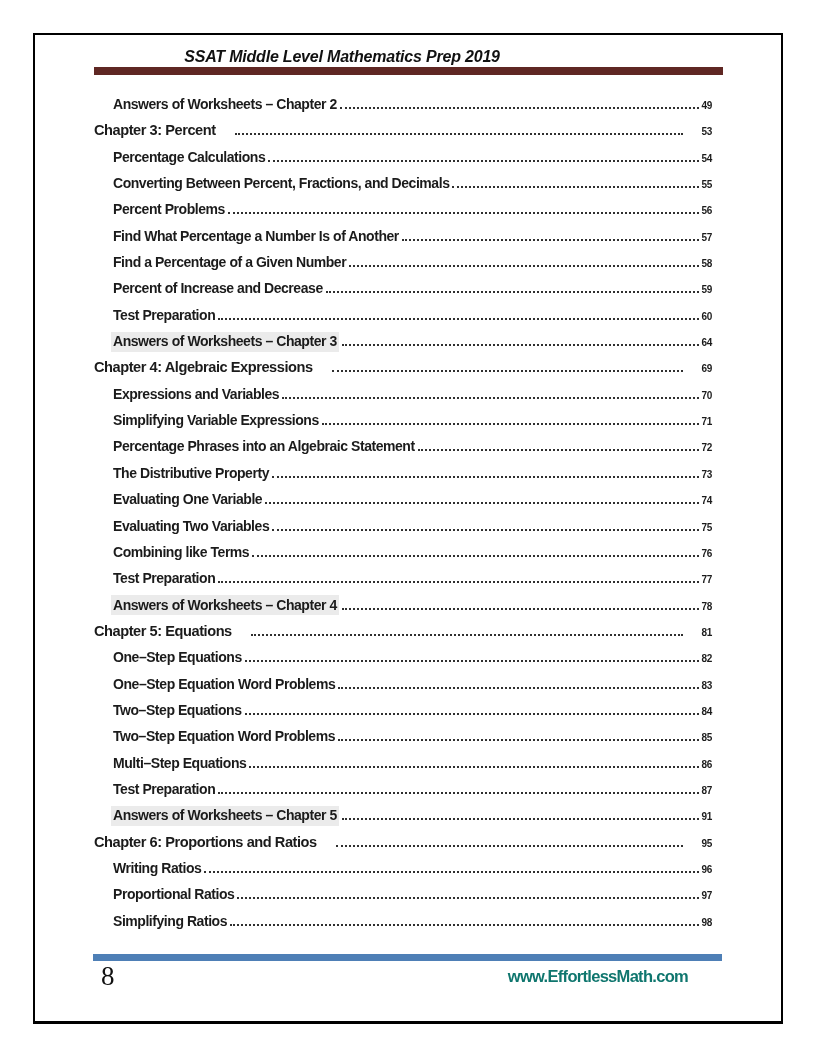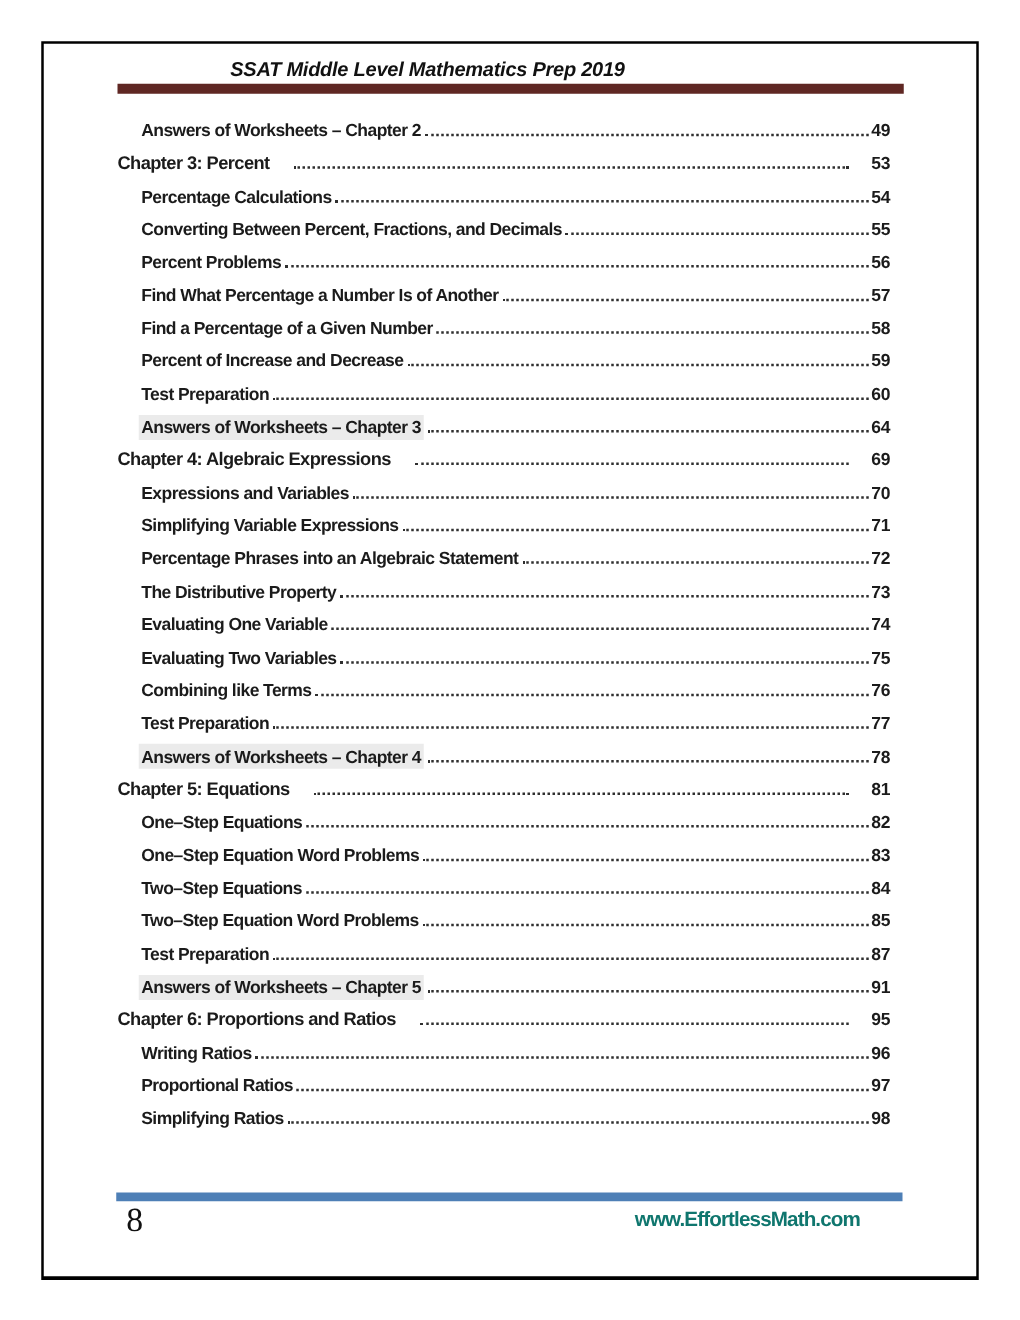--- a/index.html
+++ b/index.html
@@ -63,21 +63,21 @@
   }
   .leader {
     flex: 1;
     border-bottom: 2.2px dotted #2f2f2f;
     margin: 0 2px 0 3px;
     min-width: 12px;
   }
   .toc-page {
     white-space: nowrap;
     line-height: 26.35px;
-    font-size: 14px;
+    font-size: 10px;
     letter-spacing: -0.3px;
   }
   .footer-rule {
     position: absolute;
     left: 93px; top: 954px;
     width: 629px; height: 7px;
     background: #4e7fb6;
   }
   .footer-page-number {
     position: absolute;
@@ -226,20 +226,25 @@
     <span class="toc-label">Two–Step Equations</span>
     <span class="leader"></span>
     <span class="toc-page">84</span>
   </div>
     <div class="toc-row sub">
     <span class="toc-label">Two–Step Equation Word Problems</span>
     <span class="leader"></span>
     <span class="toc-page">85</span>
   </div>
     <div class="toc-row sub">
+    <span class="toc-label">Multi–Step Equations</span>
+    <span class="leader"></span>
+    <span class="toc-page">86</span>
+  </div>
+    <div class="toc-row sub">
     <span class="toc-label">Test Preparation</span>
     <span class="leader"></span>
     <span class="toc-page">87</span>
   </div>
     <div class="toc-row sub">
     <span class="toc-label highlight">Answers of Worksheets – Chapter 5</span>
     <span class="leader"></span>
     <span class="toc-page">91</span>
   </div>
     <div class="toc-row chapter">

